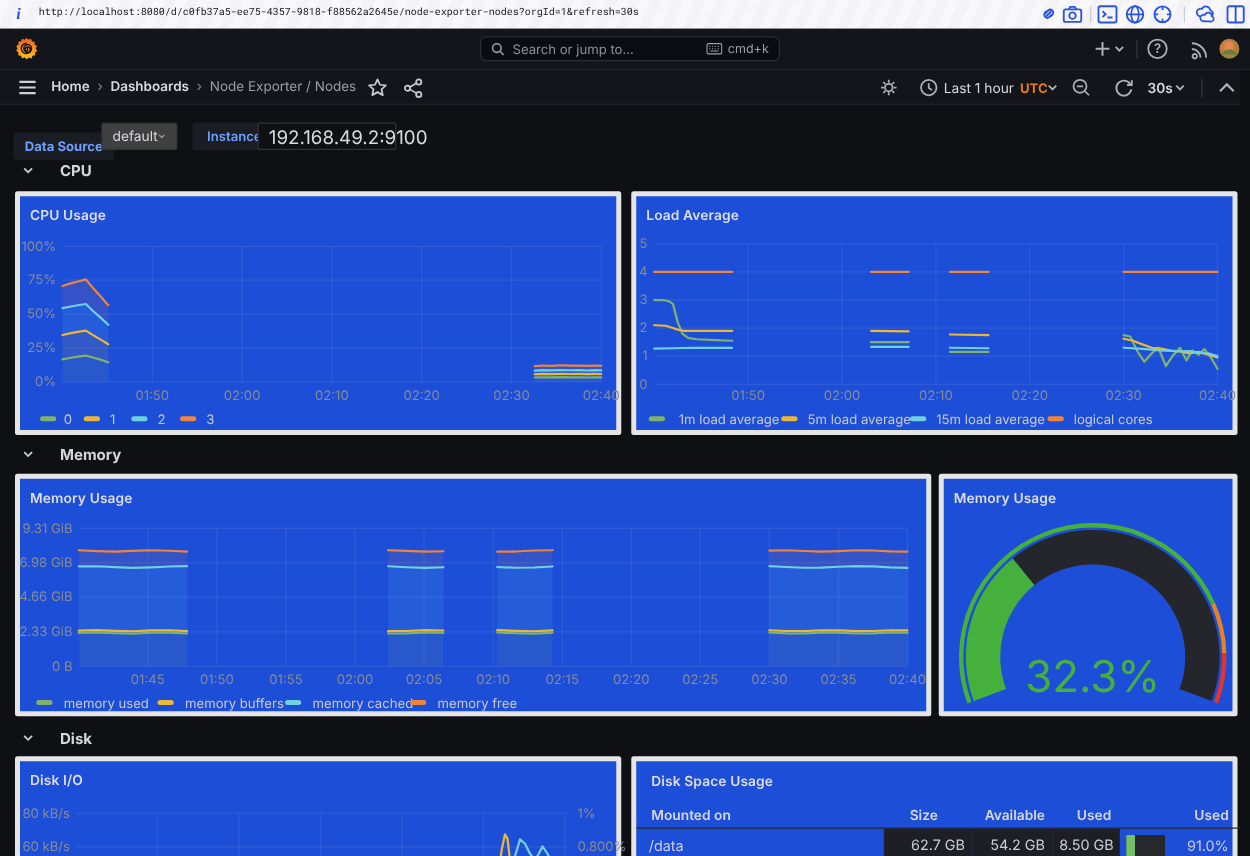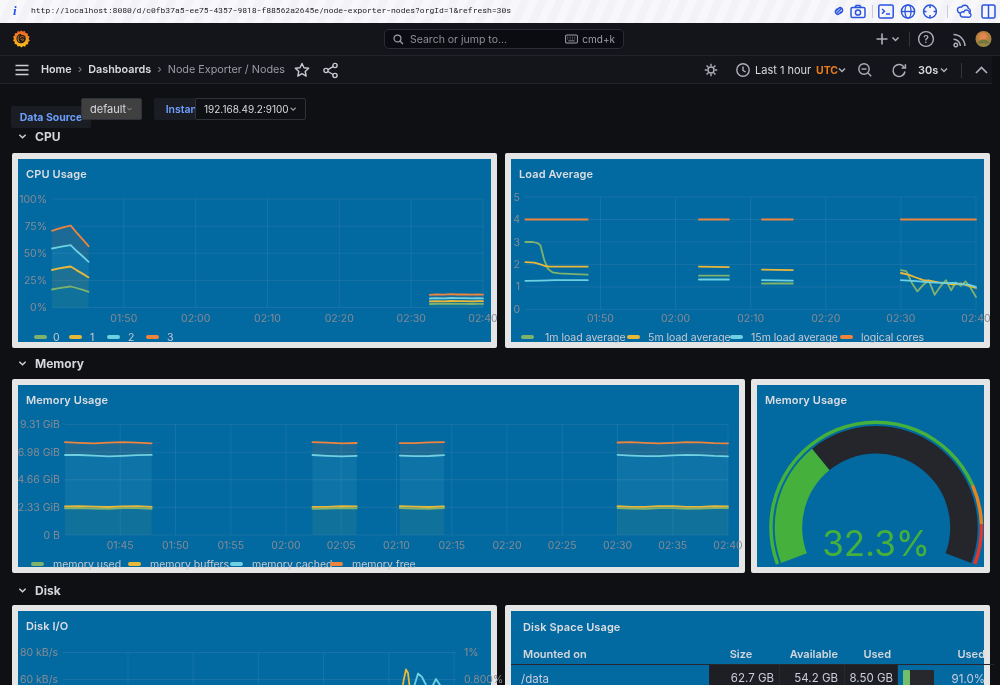--- a/index.html
+++ b/index.html
@@ -1,23 +1,23 @@
 <!DOCTYPE html>
 <html><head><meta charset="utf-8"><style>
 *{margin:0;padding:0;box-sizing:border-box}
 html,body{width:1000px;height:685px;overflow:hidden;background:#0F1014}
 body{font-family:Inter,'Segoe UI',Roboto,'Helvetica Neue',Arial,sans-serif;-webkit-font-smoothing:antialiased}
 #page-data{position:relative;width:1000px;height:685px;background:#0F1014;overflow:hidden}
 .abs{position:absolute}
 .ax{font:10.5px Inter,sans-serif;fill:#878B93}
 .leg{font:10.5px Inter,sans-serif;fill:#C8C9CF}
 .gaugeval{font:400 35px Inter,sans-serif;fill:#45B13C}
-.panel{position:absolute;background:#0369a1;border:6px solid #e5e5e5;border-radius:2px}
+.panel{position:absolute;background:#1d4ed8;border:4px solid #e5e5e5;border-radius:2px}
 .ptitle{position:absolute;left:8px;top:8px;font-size:11px;font-weight:600;color:#DCDDE1;letter-spacing:.1px}
-.sechdr{position:absolute;display:flex;align-items:center;gap:8px;color:#D5D6DB;font-size:12px;font-weight:700}
+.sechdr{position:absolute;display:flex;align-items:center;gap:21px;color:#D5D6DB;font-size:12px;font-weight:700}
 .crumbtxt{font-size:10.8px;color:#D9DADF;font-weight:600}
 .dim{color:#9B9CA4}
 </style></head><body>
 <div id="page-data">
     <div class="abs" style="left:0;top:0;width:1000px;height:23px;background:repeating-linear-gradient(115deg,#f8f8fb 0px,#f8f8fb 8px,#f2f2f7 8px,#f2f2f7 16px)">
       <div class="abs" style="left:13px;top:3px;font:italic 700 13px Georgia,serif;color:#2453E0">i</div>
       <div class="abs" style="left:31px;top:5px;font:8px 'Roboto Mono',monospace;color:#17181C;letter-spacing:0px;white-space:nowrap">http://localhost:8080/d/c0fb37a5-ee75-4357-9818-f88562a2645e/node-exporter-nodes?orgId=1&amp;refresh=30s</div>
       <svg class="abs" style="left:0;top:0" width="1000" height="23" fill="none">
         <g transform="translate(831,4)">
           <path d="M6 9 L10 5 M5 7 L7.5 4.5 a2.4 2.4 0 0 1 3.4 3.4 L9 9.5 M10.5 7.5 L8.5 9.5 a2.4 2.4 0 0 1-3.4-3.4 l1.5-1.5" stroke="#2A54DE" stroke-width="1.5"></path>
@@ -142,21 +142,21 @@
 <line x1="261.5" y1="1" x2="261.5" y2="16" stroke="rgba(204,204,220,0.18)"></line>
 <path d="M276 11 l5.5-5.5 5.5 5.5" stroke="#AEB0B8" stroke-width="1.7"></path>
 </svg>
     </div>
     <div class="abs" style="left:0;top:84px;width:1000px;height:44px">
       <div class="abs" style="left:11px;top:22px;width:80px;height:22px;background:#1A1D24;border-radius:2px;display:flex;align-items:center;justify-content:center;font-size:10.5px;font-weight:700;color:#6E9FFF;white-space:nowrap">Data Source</div>
       <div class="abs" style="left:81px;top:14px;width:61px;height:22px;background:#404040;border:1px solid #2F3238;border-radius:2px;display:flex;align-items:center;padding:0 8px;font-size:11px;color:#D8D9DE;white-space:nowrap">default<svg style="margin-left:auto" width="10" height="10" viewBox="0 0 10 10" fill="none">
           <path d="M2 3.5 l3 3 3-3" stroke="#9A9BA1" stroke-width="1.4"></path>
         </svg></div>
       <div class="abs" style="left:154px;top:14px;width:67px;height:22px;background:#1A1D24;border-radius:2px;display:flex;align-items:center;justify-content:center;font-size:10.5px;font-weight:600;color:#6E9FFF;white-space:nowrap">Instance</div>
-      <div class="abs" style="left:195px;top:14px;width:111px;height:22px;background:#0F1014;border:1px solid #2F3238;border-radius:2px;display:flex;align-items:center;padding:0 8px;font-size:10px;color:#D8D9DE;white-space:nowrap">192.168.49.2:9100<svg style="margin-left:auto" width="10" height="10" viewBox="0 0 10 10" fill="none">
+      <div class="abs" style="left:206px;top:14px;width:111px;height:22px;background:#0F1014;border:1px solid #2F3238;border-radius:2px;display:flex;align-items:center;padding:0 8px;font-size:15px;color:#D8D9DE;white-space:nowrap">192.168.49.2:9100<svg style="margin-left:auto" width="10" height="10" viewBox="0 0 10 10" fill="none">
           <path d="M2 3.5 l3 3 3-3" stroke="#9A9BA1" stroke-width="1.4"></path>
         </svg></div>
     </div>
     <div class="sechdr" style="left:18px;top:129px">
       <svg width="9" height="9" viewBox="0 0 10 10" fill="none">
         <path d="M1.5 3 L5 6.5 L8.5 3" stroke="#CFD0D5" stroke-width="1.6"></path>
       </svg>
       <span>CPU</span>
     </div>
     <div class="sechdr" style="left:18px;top:356px">

